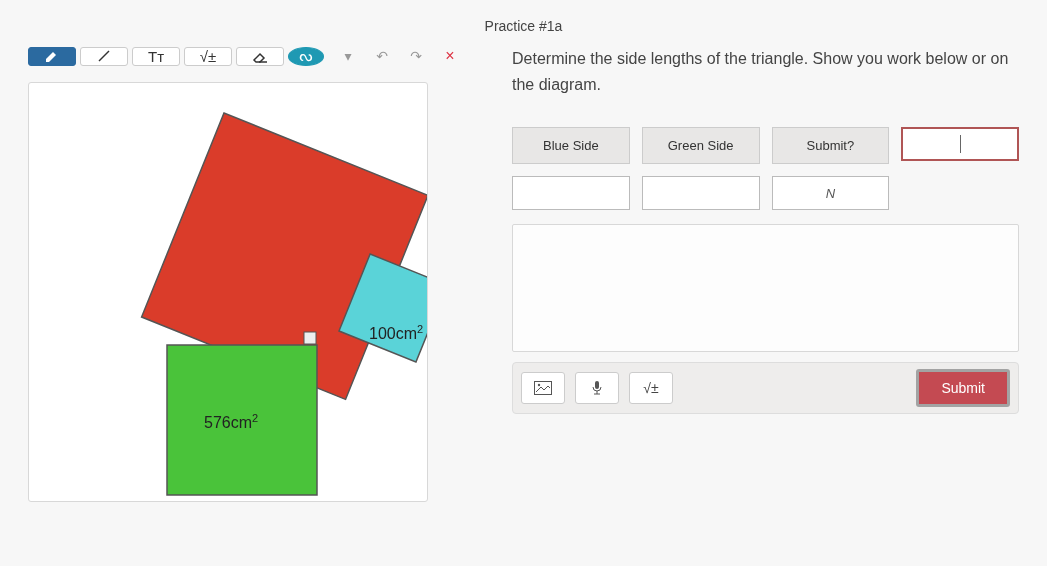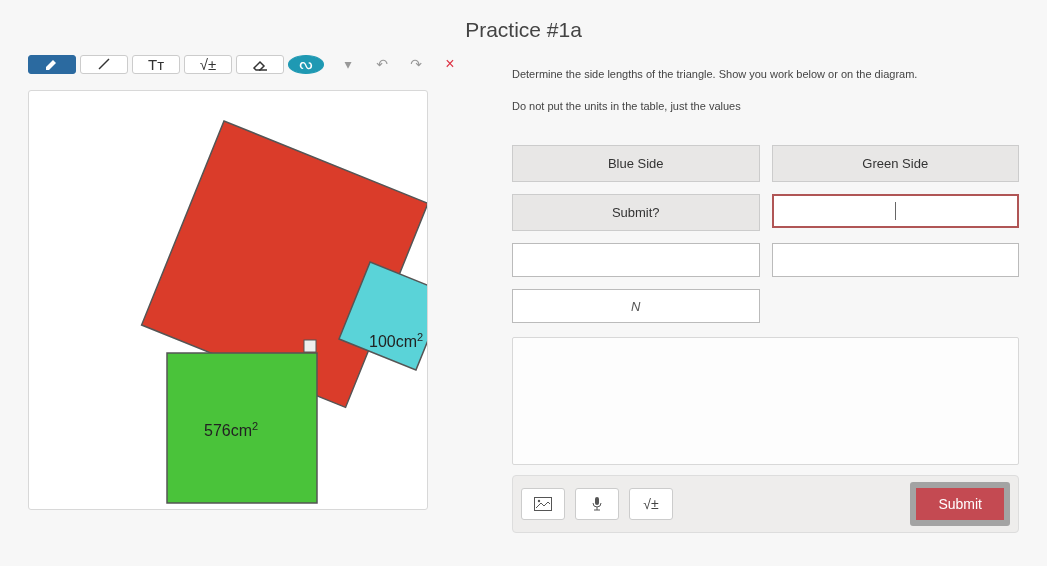--- a/index.html
+++ b/index.html
@@ -6,21 +6,21 @@
   body {
     font-family: -apple-system, BlinkMacSystemFont, "Segoe UI", Arial, sans-serif;
     background: #f7f7f7;
     width: 1047px;
     height: 566px;
     overflow: hidden;
     color: #333;
   }
   .title {
     text-align: center;
-    font-size: 21px;
+    font-size: 14px;
     padding: 18px 0 8px 0;
     color: #444;
   }
   .main {
     display: flex;
     padding: 0 28px;
     gap: 24px;
   }
   .left {
     width: 460px;
@@ -78,29 +78,28 @@
     height: 420px;
     position: relative;
     overflow: hidden;
     text-decoration: underline;
   }
   .right {
     flex: 1;
     padding-top: 4px;
   }
   .instr {
-    font-size: 11px;
+    font-size: 16px;
     color: #444;
     line-height: 1.6;
     margin-bottom: 14px;
-    margin-top: 12px;
   }
   .table {
     display: grid;
-    grid-template-columns: 1fr 1fr;
+    grid-template-columns: 1fr 1fr 1fr 1fr;
     gap: 12px;
     margin-top: 30px;
     margin-bottom: 14px;
   }
   .th {
     background: #e8e7e6;
     border: 1px solid #ccc;
     padding: 10px 8px;
     text-align: center;
     font-size: 13px;
@@ -152,21 +151,21 @@
     align-items: center;
     justify-content: center;
     font-size: 14px;
     color: #444;
     cursor: pointer;
   }
   .spacer { flex: 1; }
   .submit {
     background: #c44a52;
     color: #fff;
-    border: 6px solid #a3a3a3;
+    border: 3px solid #a3a3a3;
     padding: 8px 22px;
     border-radius: 3px;
     font-size: 14px;
     cursor: pointer;
   }
 </style>
 </head>
 <body>
 
 <div class="title">Practice #1a</div>
@@ -215,21 +214,20 @@
         <rect x="275" y="249" width="12" height="12" fill="#eee" stroke="#555" stroke-width="1"></rect>
 
         <text x="340" y="256" font-size="16" fill="#222">100cm<tspan baseline-shift="super" font-size="11">2</tspan></text>
         <text x="175" y="345" font-size="16" fill="#222">576cm<tspan baseline-shift="super" font-size="11">2</tspan></text>
       </svg>
     </div>
   </div>
 
   <div class="right">
     <div class="instr">Determine the side lengths of the triangle. Show you work below or on the diagram.</div>
-    <div class="instr">Do not put the units in the table, just the values</div>
 
     <div class="table">
       <div class="th">Blue Side</div>
       <div class="th">Green Side</div>
       <div class="th">Submit?</div>
 
       <div class="td active">
           <span class="cursor-line"></span>
         </div>
       <div class="td"></div>

